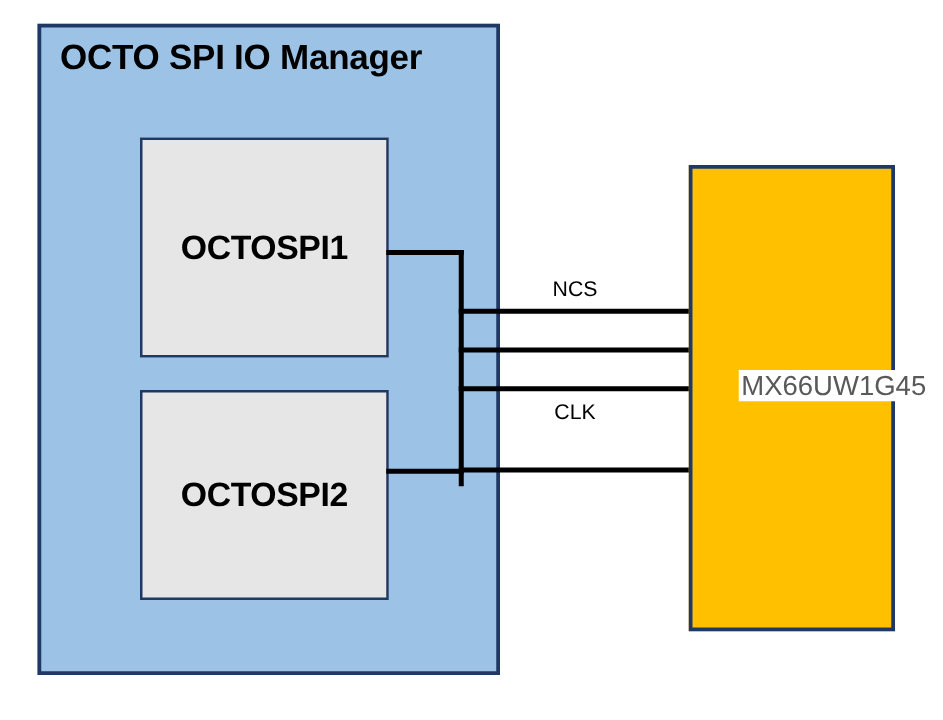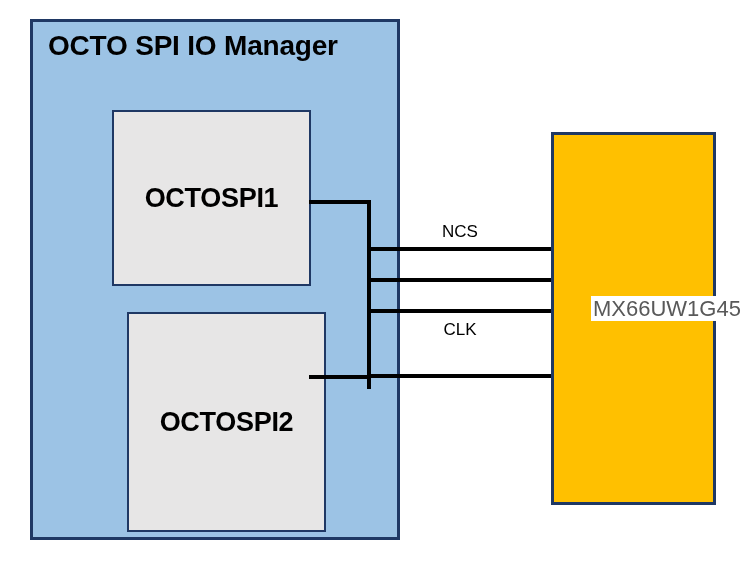--- a/index.html
+++ b/index.html
@@ -49,22 +49,21 @@
   .periph-box-1 {
     left: 112px;
     top: 110px;
     width: 199px;
     height: 176px;
   }
   .periph-box-2 {
     left: 112px;
     top: 312px;
     width: 199px;
-    height: 220px;
-    margin-left: 15px;
+    height: 168px;
   }
   .periph-label {
     font-size: 27px;
     font-weight: bold;
     color: #000000;
     letter-spacing: -0.3px;
     white-space: nowrap;
   }
   .memory-box {
     position: absolute;

